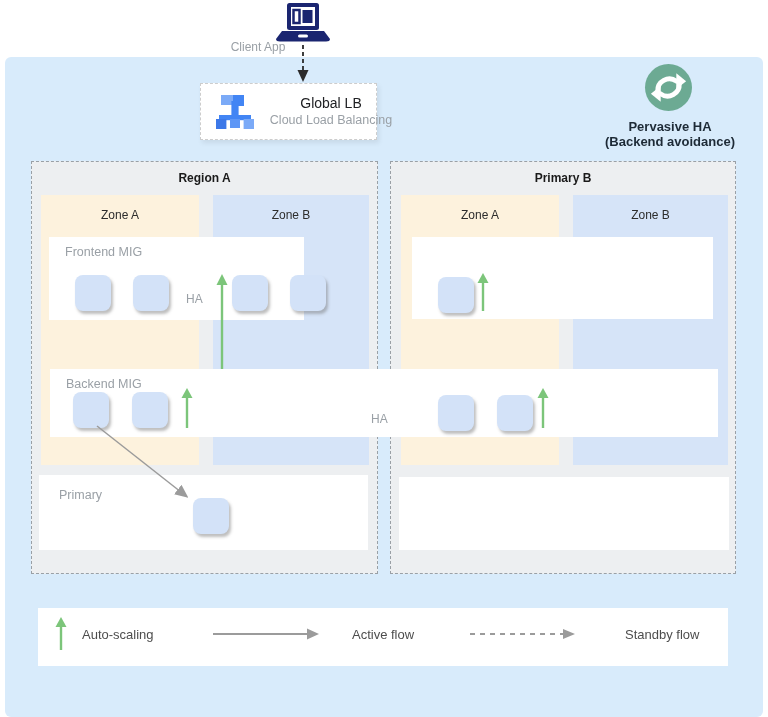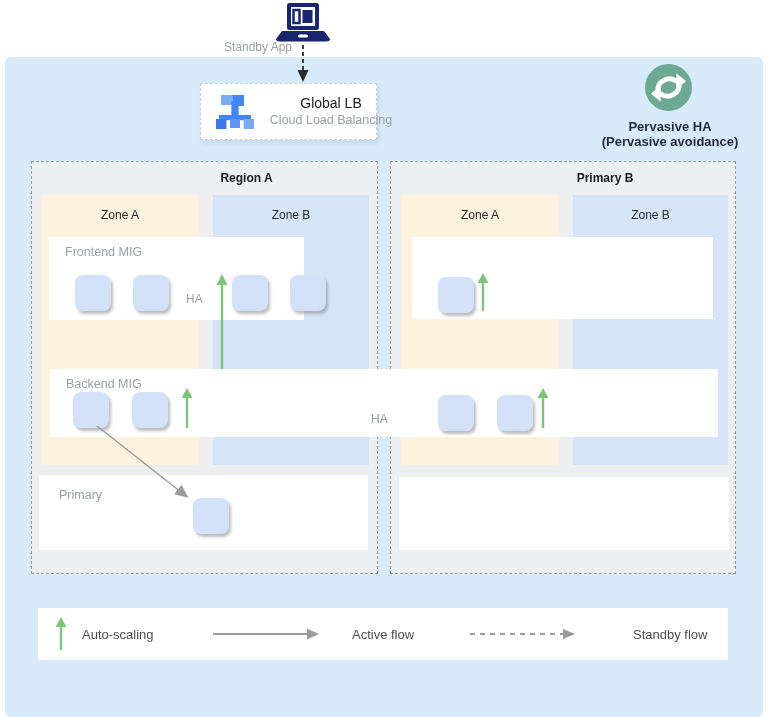--- a/index.html
+++ b/index.html
@@ -21,21 +21,21 @@
   #lb-subtitle{font-size:12.5px;color:#9aa0a6;line-height:17px;}
   
   #ha-circle{left:645px;top:64px;width:47px;height:47px;border-radius:50%;background:#6caa93;}
   #ha-caption{left:586px;top:119px;width:168px;text-align:center;font-size:13px;font-weight:bold;
     color:#1d2a36;line-height:15px;}
   
   .region{background:#edeff1;border:1px dashed #9aa0a6;box-sizing:border-box;}
   #region-a{left:31px;top:161px;width:347px;height:413px;}
   #region-b{left:390px;top:161px;width:346px;height:413px;}
   .region-title{position:absolute;left:0;top:9px;width:100%;text-align:center;
-    font-size:12px;font-weight:bold;color:#1a1a1a;padding-left:42px;}
+    font-size:12px;font-weight:bold;color:#1a1a1a;}
   .zone{position:absolute;top:33px;height:270px;}
   .zone-a{background:#fdf2dd;}
   .zone-b{background:#d6e4f8;}
   .zone-label{position:absolute;left:0;top:13px;width:100%;text-align:center;
     font-size:12px;color:#2d2d2d;}
   
   .white-box{background:#ffffff;}
   #frontend-a{left:49px;top:237px;width:255px;height:83px;}
   #frontend-b{left:412px;top:237px;width:301px;height:82px;}
   #backend-band{left:50px;top:369px;width:668px;height:68px;}
@@ -44,42 +44,42 @@
   .box-label{position:absolute;left:16px;top:8px;font-size:12.5px;color:#9aa0a6;}
   #backup-a .box-label{left:20px;top:13px;}
   
   .vm{position:absolute;width:36px;height:36px;border-radius:8px;background:#d3e2f8;
     box-shadow:2px 3px 3px rgba(110,110,110,0.45);}
   
   .ha-label{position:absolute;font-size:12px;color:#9aa0a6;}
   #ha-frontend{left:186px;top:292px;}
   #ha-backend{left:371px;top:412px;}
   
-  #legend{left:38px;top:608px;width:690px;height:52px;background:#ffffff;}
+  #legend{left:38px;top:608px;width:690px;height:58px;background:#ffffff;}
   .legend-label{position:absolute;top:19px;font-size:13px;color:#4d4d4d;}
   svg{display:block;}
 </style>
 </head>
 <body>
 
 <div id="stage">
 
   <div class="abs" id="canvas"></div>
 
   <div class="abs" style="left:272px;top:2px;">
     <svg width="62" height="42" viewBox="0 0 62 42">
       <rect x="15" y="1" width="32" height="27" rx="2.5" fill="#1a2570"></rect>
       <rect x="19" y="5" width="24" height="19" fill="#ffffff"></rect>
       <rect x="21.5" y="8" width="6" height="13" fill="none" stroke="#1a2570" stroke-width="2.5"></rect>
       <rect x="30.5" y="8" width="10" height="13" fill="#1a2570"></rect>
       <path d="M10 29 L52 29 L58 37 Q58 39.5 54 39.5 L8 39.5 Q4 39.5 4 37 Z" fill="#1a2570"></path>
       <rect x="26" y="32.5" width="10" height="3" rx="1.5" fill="#ffffff"></rect>
     </svg>
   </div>
-  <div class="abs" id="client-label">Standby App</div>
+  <div class="abs" id="client-label">Client App</div>
   <div class="abs" style="left:296px;top:44px;">
     <svg width="14" height="39" viewBox="0 0 14 39">
       <line x1="7" y1="1" x2="7" y2="27" stroke="#2b2b2b" stroke-width="1.8" stroke-dasharray="4,3"></line>
       <polygon points="1.5,26 12.5,26 7,38" fill="#2b2b2b"></polygon>
     </svg>
   </div>
 
   <div class="abs" id="lb-card">
     <div style="position:absolute;left:14px;top:11px;">
       <svg width="40" height="34" viewBox="0 0 20 17">
@@ -101,21 +101,21 @@
   <div class="abs" id="ha-circle">
     <svg width="47" height="47" viewBox="0 0 48 48">
       <path d="M13 28 A 12 12 0 0 1 32 17.5" stroke="#ffffff" stroke-width="5" fill="none" stroke-linecap="round"></path>
       <polygon points="32,9.5 32,25.5 42,17.5" fill="#ffffff"></polygon>
       <path d="M35 20 A 12 12 0 0 1 16 30.5" stroke="#ffffff" stroke-width="5" fill="none" stroke-linecap="round"></path>
       <polygon points="16,22.5 16,38.5 6,30.5" fill="#ffffff"></polygon>
     </svg>
   </div>
   <div class="abs" id="ha-caption">
     <div>Pervasive HA</div>
-    <div>(Pervasive avoidance)</div>
+    <div>(Backend avoidance)</div>
   </div>
 
   <div class="abs region" id="region-a">
     <div class="region-title">Region A</div>
     <div class="zone zone-a" style="left:9px;width:158px;">
       <div class="zone-label">Zone A</div>
     </div>
     <div class="zone zone-b" style="left:181px;width:156px;">
       <div class="zone-label">Zone B</div>
     </div>
@@ -208,16 +208,16 @@
       </svg>
     </div>
     <div class="legend-label" style="left:314px;">Active flow</div>
 
     <div style="position:absolute;left:432px;top:20px;">
       <svg width="108" height="12" viewBox="0 0 108 12">
         <line x1="0" y1="6" x2="93" y2="6" stroke="#9b9b9b" stroke-width="1.8" stroke-dasharray="5,5"></line>
         <polygon points="93,1 105,6 93,11" fill="#9b9b9b"></polygon>
       </svg>
     </div>
-    <div class="legend-label" style="left:587px;margin-left:8px;">Standby flow</div>
+    <div class="legend-label" style="left:587px;">Standby flow</div>
   </div>
 
 </div>
 
 </body></html>

